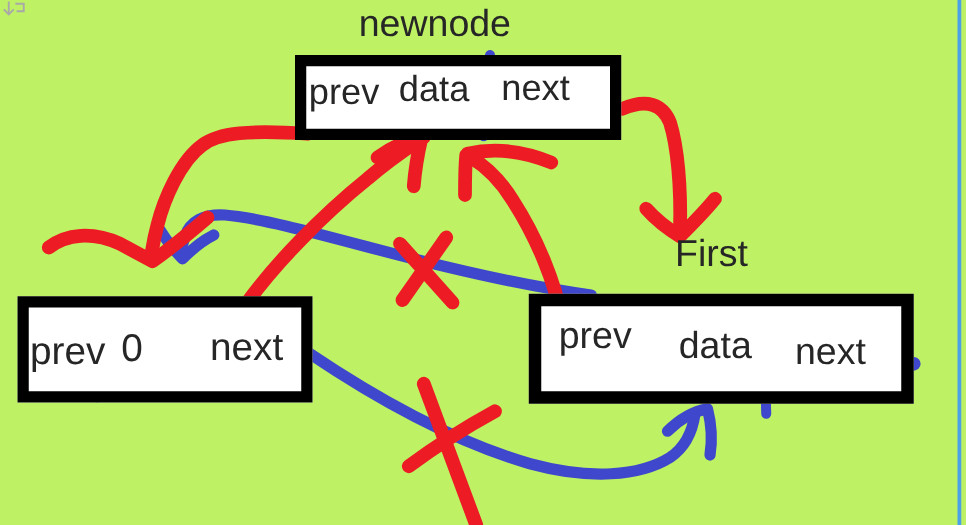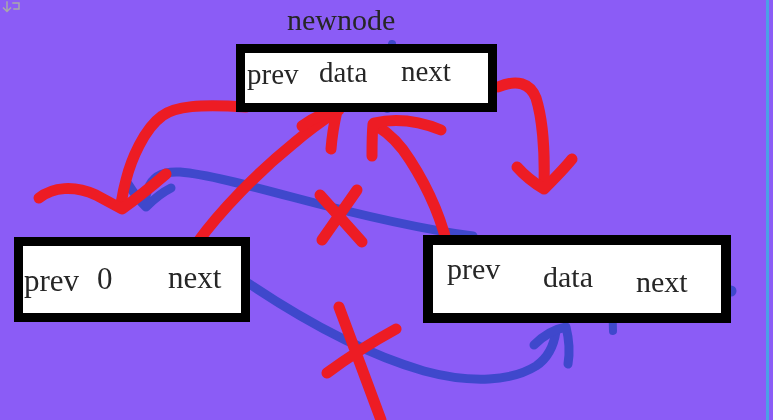--- a/index.html
+++ b/index.html
@@ -1,21 +1,21 @@
 <!DOCTYPE html>
 <html style="--ink-red: #ed1c24; --ink-blue: #3f48cc; --edge-line: #4ba0e6; --box-border: #000000; --text-color: #262626;"><head>
 <meta charset="utf-8">
 <style>
   html,body{margin:0;padding:0;}
   body{
     width:773px;height:420px;overflow:hidden;
     background:#ffffff;
     font-family:"Liberation Sans", sans-serif;
   }
-  #stage{position:relative;width:773px;height:420px;background:#8b5cf6;font-family:Liberation Serif, serif;}
+  #stage{position:relative;width:773px;height:420px;background:#bef264;}
 
   
   .node-box{
     position:absolute;
     background:#ffffff;
     border:9px solid var(--box-border,#000);
     box-sizing:border-box;
   }
   .node-box .cell{
     position:absolute;
@@ -132,20 +132,21 @@
     <span class="cell c1">data</span>
     <span class="cell c2">next</span>
   </div>
 
   <div class="node-box" id="phead-box">
     <span class="cell c0">prev</span>
     <span class="cell c1">0</span>
     <span class="cell c2">next</span>
   </div>
 
+  <div class="node-label" id="first-label">First</div>
   <div class="node-box" id="first-box">
     <span class="cell c0">prev</span>
     <span class="cell c1">data</span>
     <span class="cell c2">next</span>
   </div>
 
   <div id="edge-line"></div>
 </div>
 
 </body></html>

